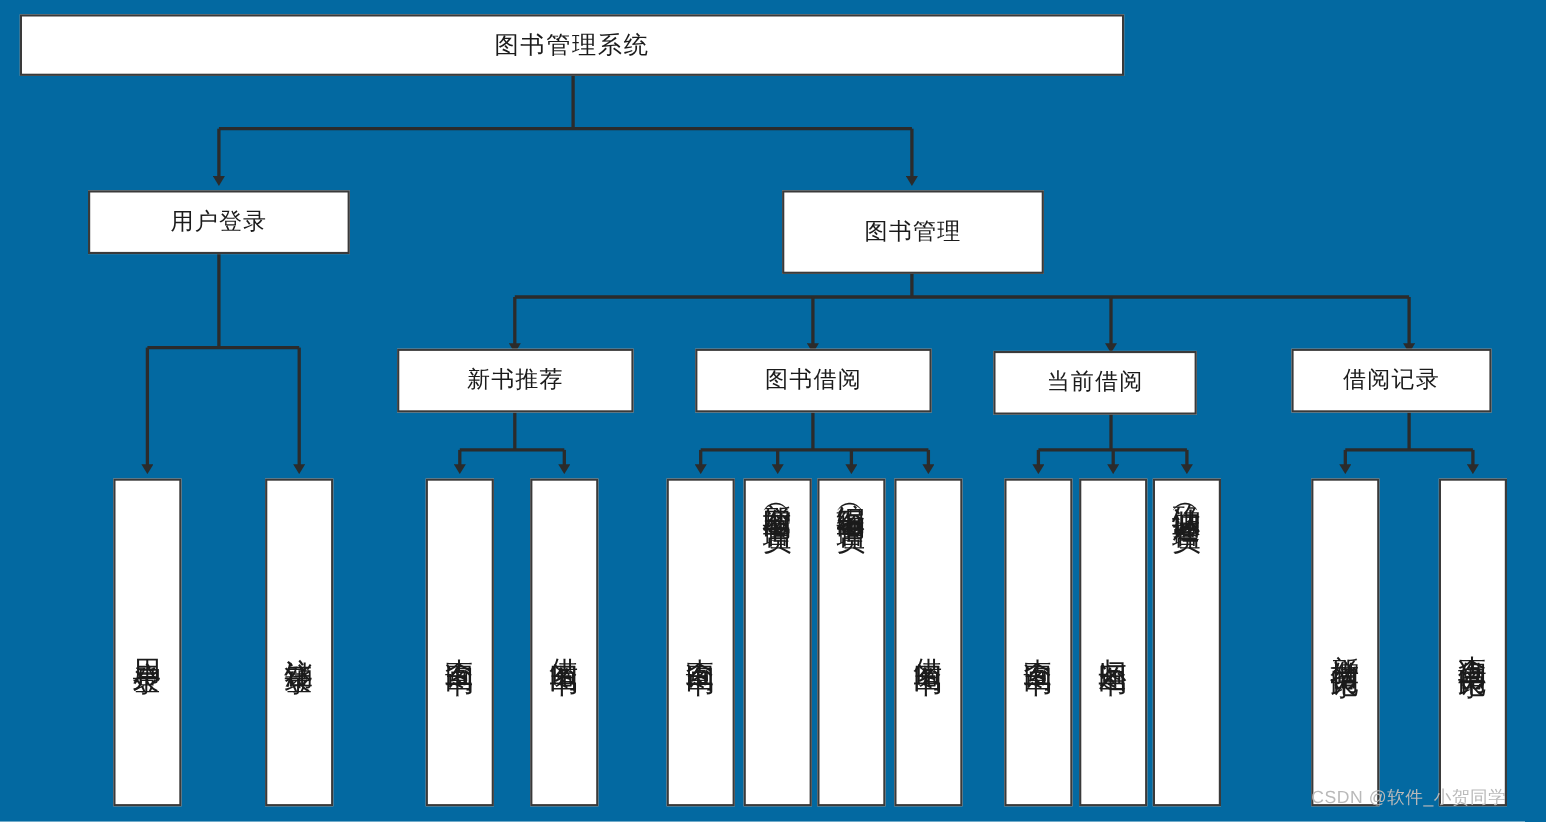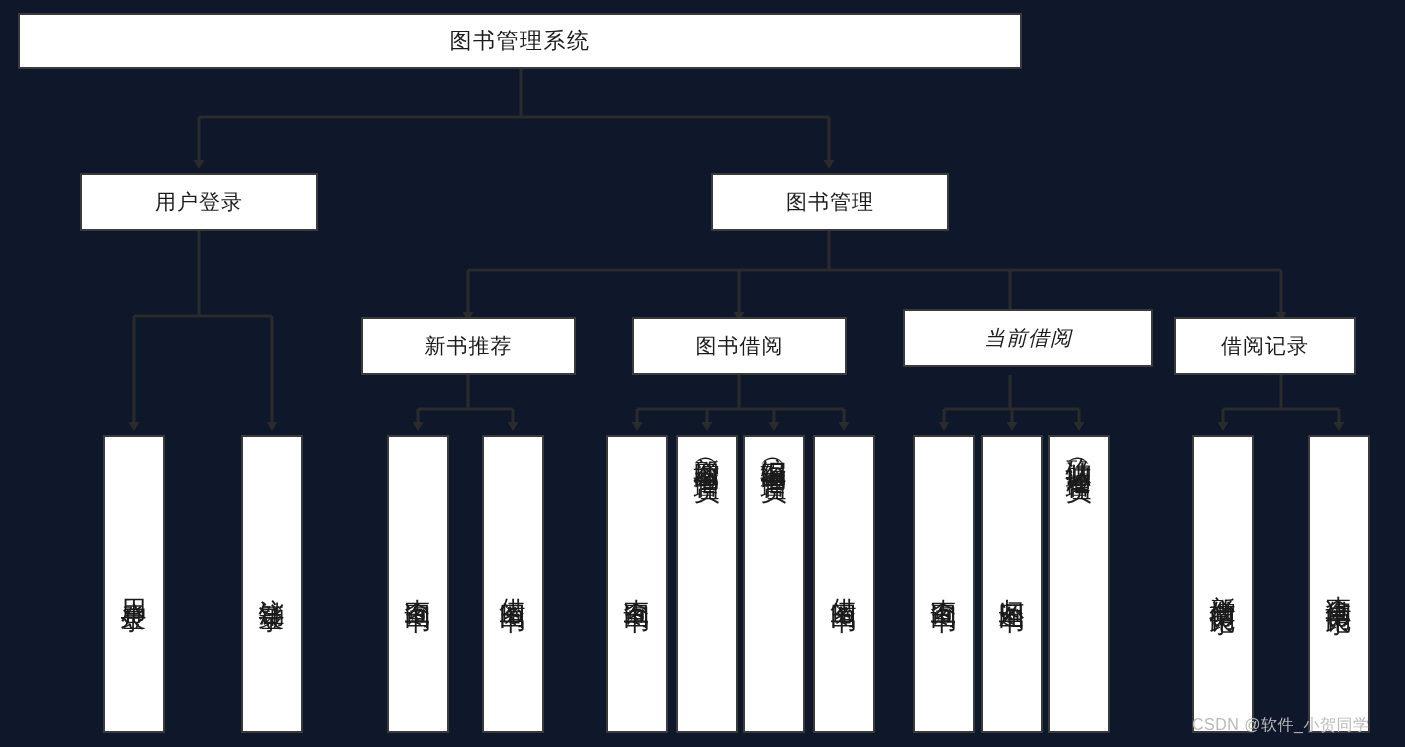--- a/index.html
+++ b/index.html
@@ -9,21 +9,21 @@
     background: #ffffff;
   }
   body {
     font-family: "Liberation Sans", "DejaVu Sans", sans-serif;
     -webkit-font-smoothing: antialiased;
   }
   #canvas {
     position: relative;
     width: 1405px;
     height: 747px;
-    background: #0f172a;
+    background: #0369a1;
     overflow: hidden;
   }
   #edges {
     position: absolute;
     left: 0;
     top: 0;
     width: 1405px;
     height: 747px;
     pointer-events: none;
   }
@@ -138,31 +138,31 @@
     </g>
   </svg>
 
   <div class="node h root" style="left:18px; top:13px; width:1004px; height:56px;">
     <span class="label">图书管理系统</span>
   </div>
 
   <div class="node h" style="left:80px; top:173px; width:238px; height:58px;">
     <span class="label">用户登录</span>
   </div>
-  <div class="node h" style="left:711px; top:173px; width:238px; height:58px;">
+  <div class="node h" style="left:711px; top:173px; width:238px; height:76px;">
     <span class="label">图书管理</span>
   </div>
 
   <div class="node h" style="left:632px; top:317px; width:215px; height:58px;">
     <span class="label">图书借阅</span>
   </div>
   <div class="node h" style="left:361px; top:317px; width:215px; height:58px;">
     <span class="label">新书推荐</span>
   </div>
-  <div class="node h" style="left:903px; top:309px; width:250px; height:58px;font-style:italic;">
+  <div class="node h" style="left:903px; top:319px; width:185px; height:58px;">
     <span class="label">当前借阅</span>
   </div>
   <div class="node h" style="left:1174px; top:317px; width:182px; height:58px;">
     <span class="label">借阅记录</span>
   </div>
 
   <div class="node v center" style="left:103px; top:435px; width:62px; height:298px;">
     <span class="label">用户登录</span>
   </div>
   <div class="node v center" style="left:241px; top:435px; width:62px; height:298px;">

